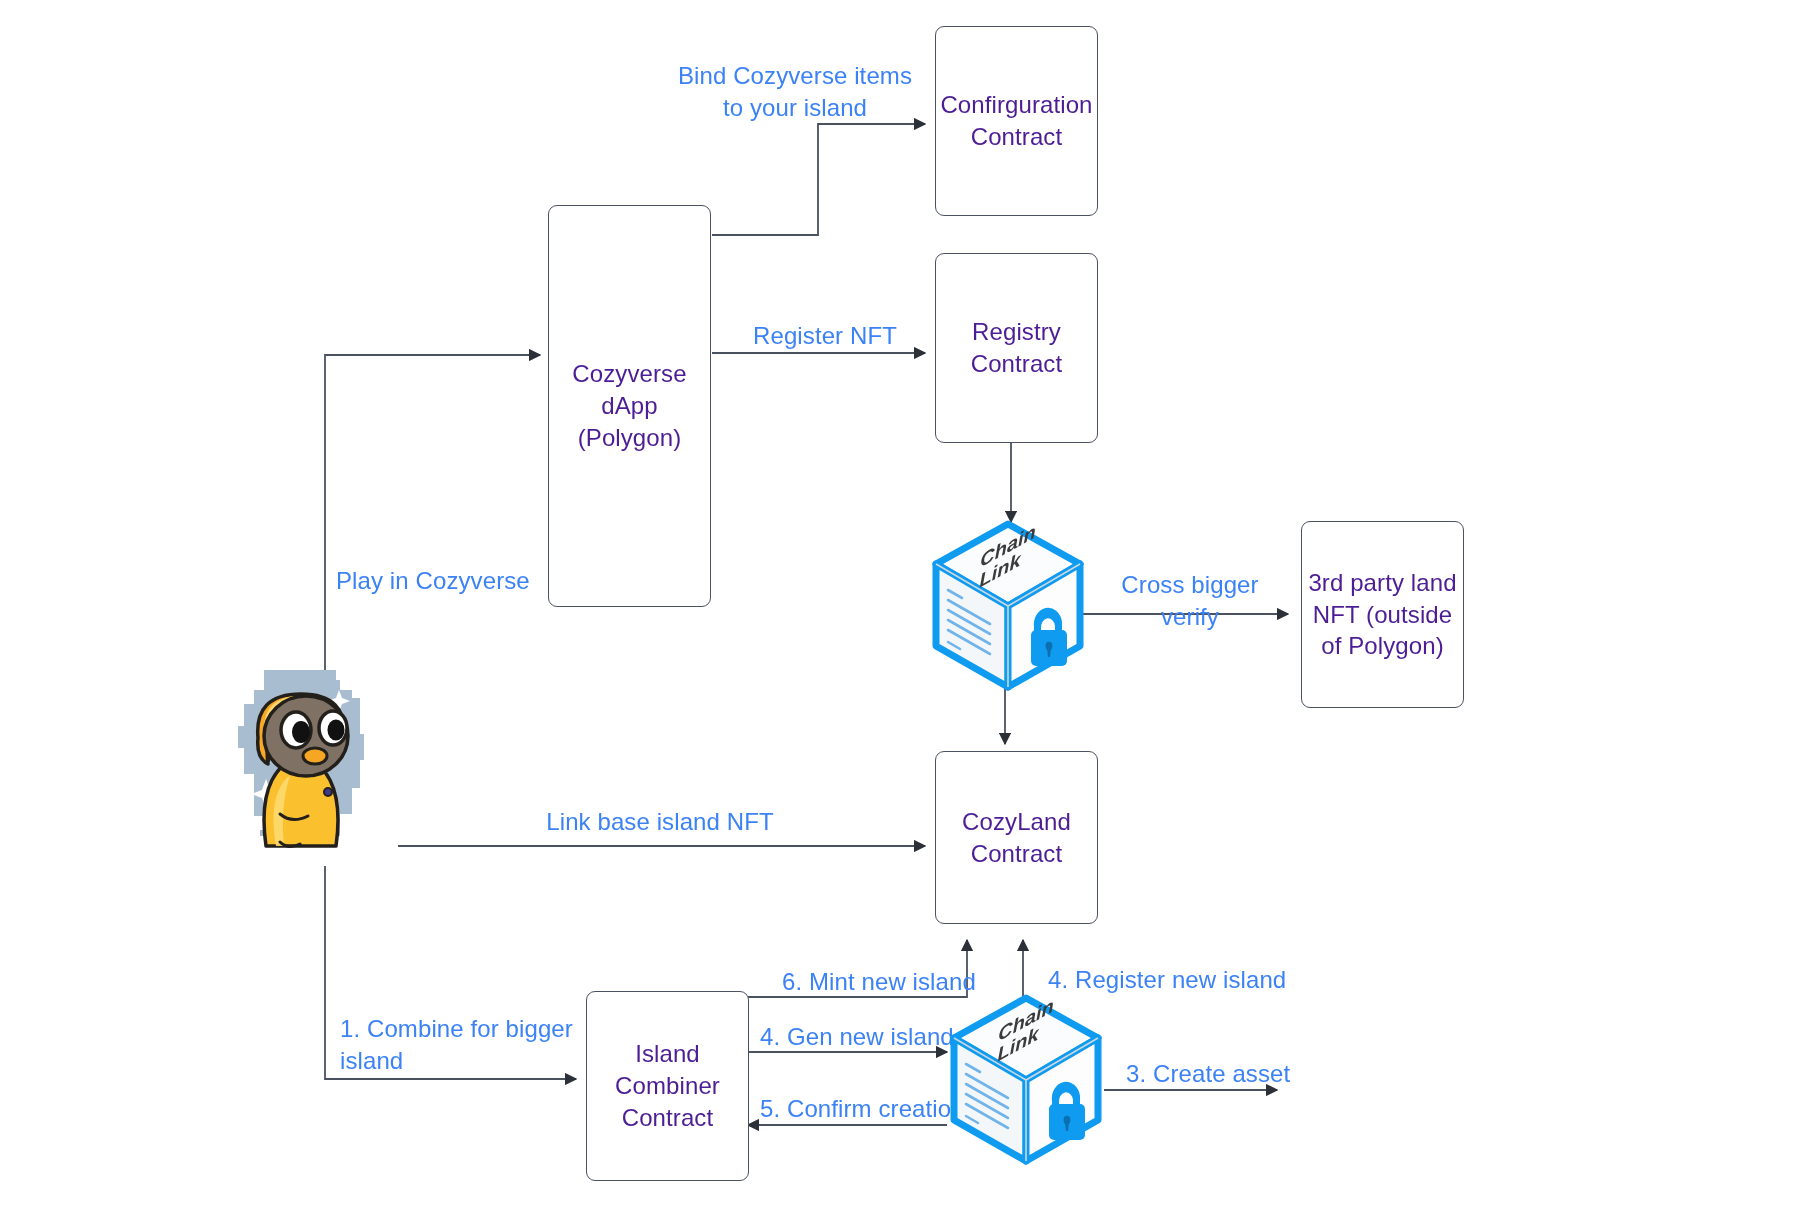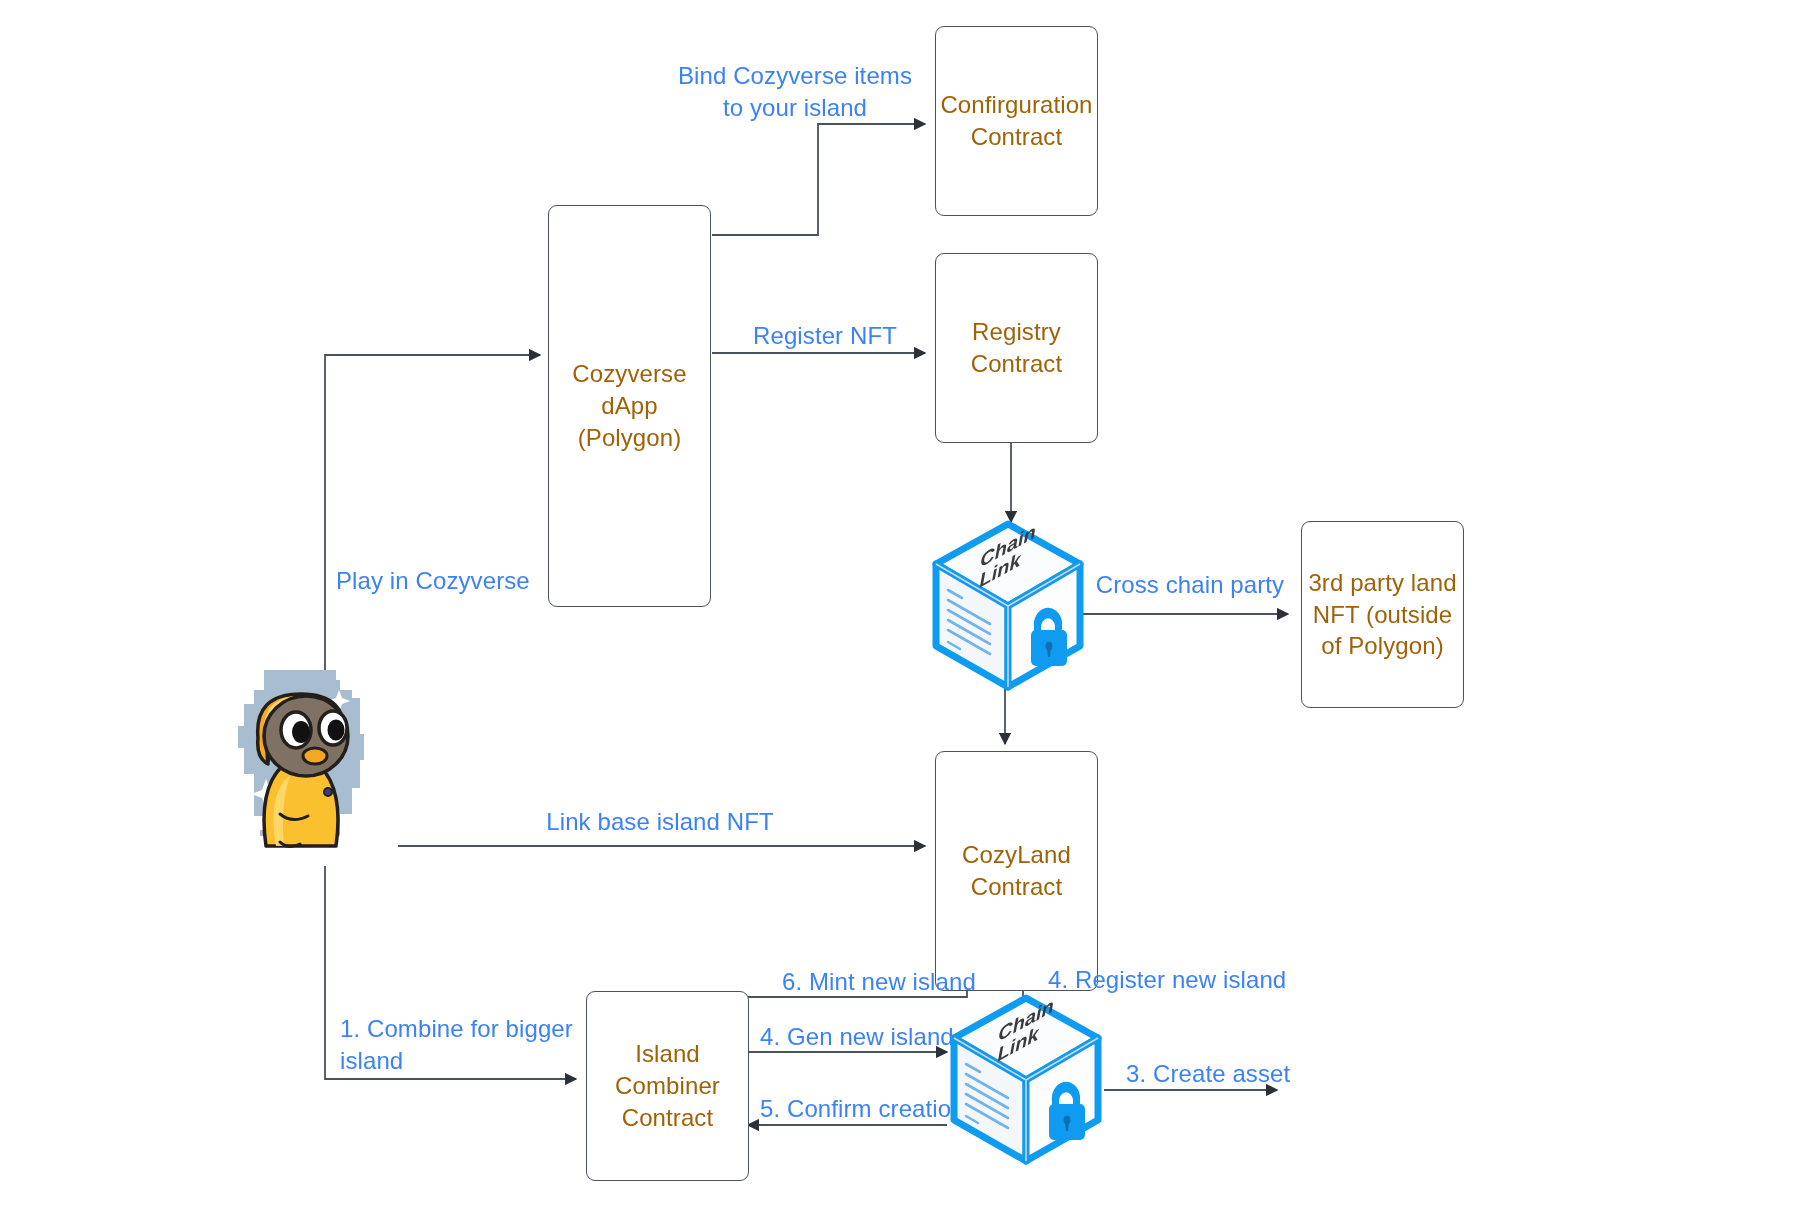--- a/index.html
+++ b/index.html
@@ -18,21 +18,21 @@
   .node {
     position: absolute;
     box-sizing: border-box;
     border: 1.4px solid #4a5260;
     border-radius: 9px;
     background: #ffffff;
     display: flex;
     align-items: center;
     justify-content: center;
     text-align: center;
-    color: #a16207;
+    color: #4c1d95;
     font-size: 24px;
     line-height: 1.33;
     letter-spacing: 0.1px;
     white-space: pre-line;
   }
   .edge-label {
     position: absolute;
     color: #3b82f6;
     font-size: 24px;
     line-height: 1.33;
@@ -106,34 +106,34 @@
 dApp
 (Polygon)</div>
 
   <div class="node" style="left:935px; top:253px; width:163px; height:190px;">Registry
 Contract</div>
 
   <div class="node" style="left:1301px; top:521px; width:163px; height:187px;">3rd party land
 NFT (outside
 of Polygon)</div>
 
-  <div class="node" style="left:935px; top:751px; width:163px; height:240px;">CozyLand
+  <div class="node" style="left:935px; top:751px; width:163px; height:173px;">CozyLand
 Contract</div>
 
   <div class="node" style="left:586px; top:991px; width:163px; height:190px;">Island
 Combiner
 Contract</div>
 
 
   <div class="edge-label" style="left:655px; top:60px; width:280px;">Bind Cozyverse items
 to your island</div>
 
   <div class="edge-label" style="left:725px; top:320px; width:200px;">Register NFT</div>
 
-  <div class="edge-label" style="left:1090px; top:569px; width:200px;">Cross chain party</div>
+  <div class="edge-label" style="left:1090px; top:569px; width:200px;">Cross bigger verify</div>
 
   <div class="edge-label left" style="left:336px; top:565px; width:260px;">Play in Cozyverse</div>
 
   <div class="edge-label" style="left:500px; top:806px; width:320px;">Link base island NFT</div>
 
   <div class="edge-label left" style="left:340px; top:1013px; width:245px;">1. Combine for bigger
     island</div>
 
   <div class="edge-label left" style="left:760px; top:1021px; width:230px;">4. Gen new island</div>
 

